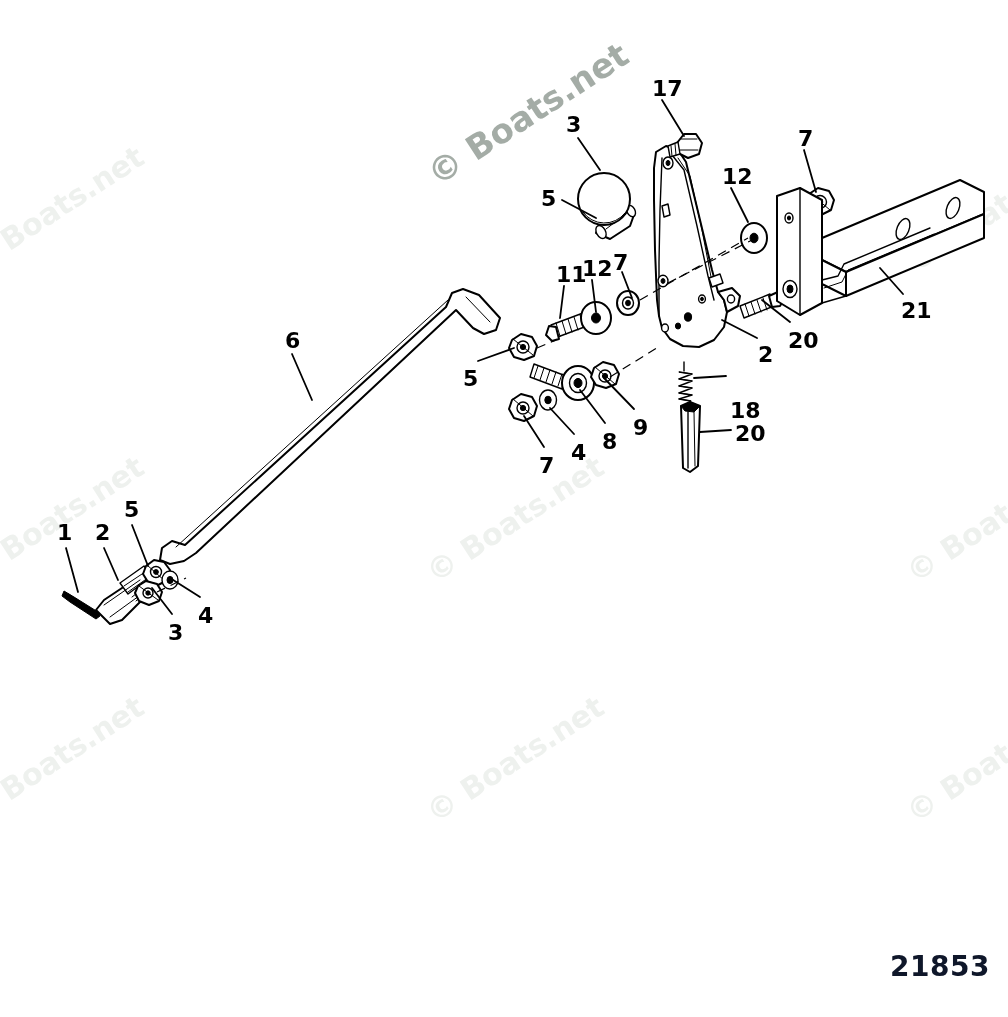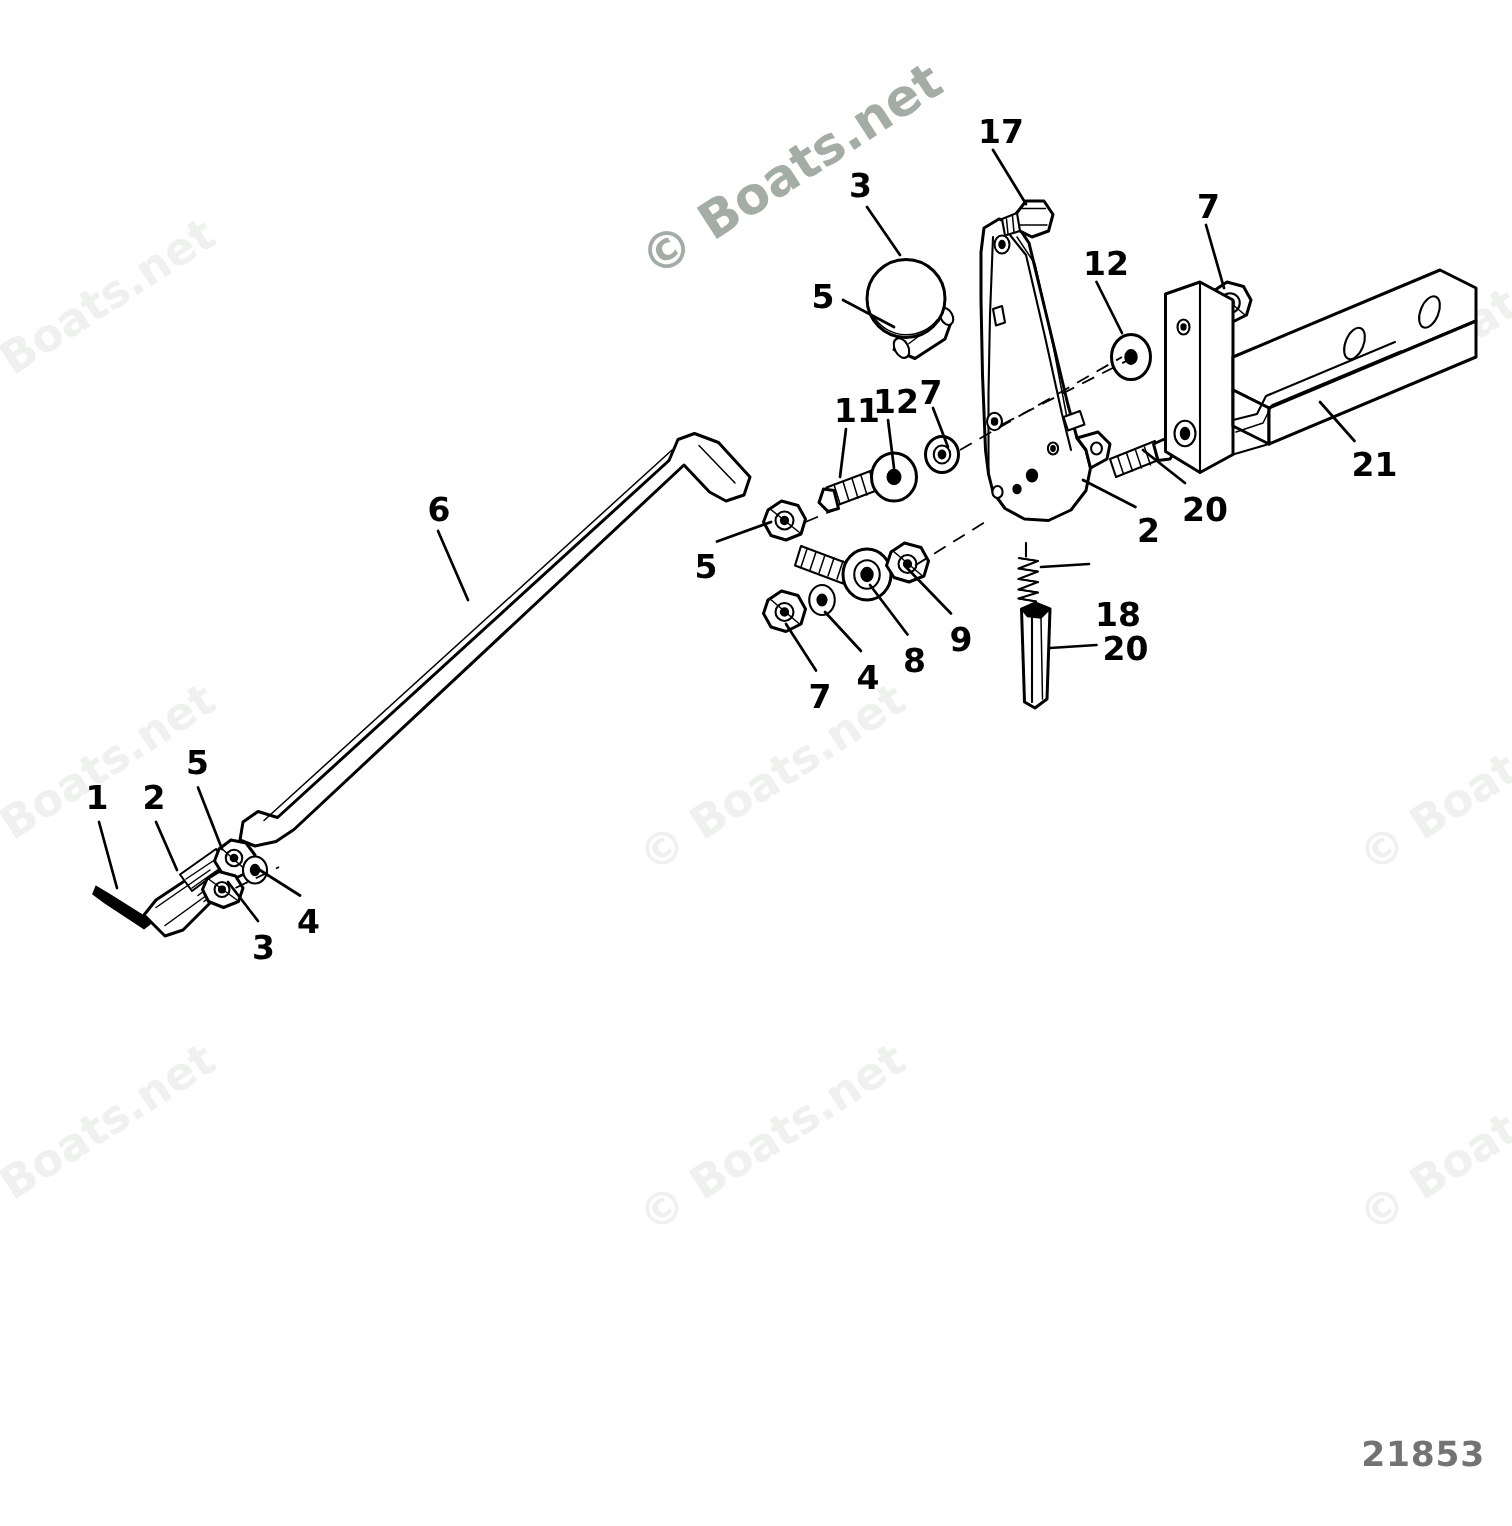--- a/index.html
+++ b/index.html
@@ -60,22 +60,22 @@
     color: #000000;
     line-height: 1;
     white-space: nowrap;
   }
   #diagram-number {
     position: absolute;
     right: 18px;
     bottom: 34px;
     font-family: "DejaVu Sans", sans-serif;
     font-weight: bold;
-    font-size: 23px;
-    color: #737373;
+    font-size: 28px;
+    color: #0f172a;
     letter-spacing: 0.5px;
     z-index: 5;
   }
 </style>
 </head>
 <body>
 
 <div id="page">
 
   <div id="watermark-layer">

